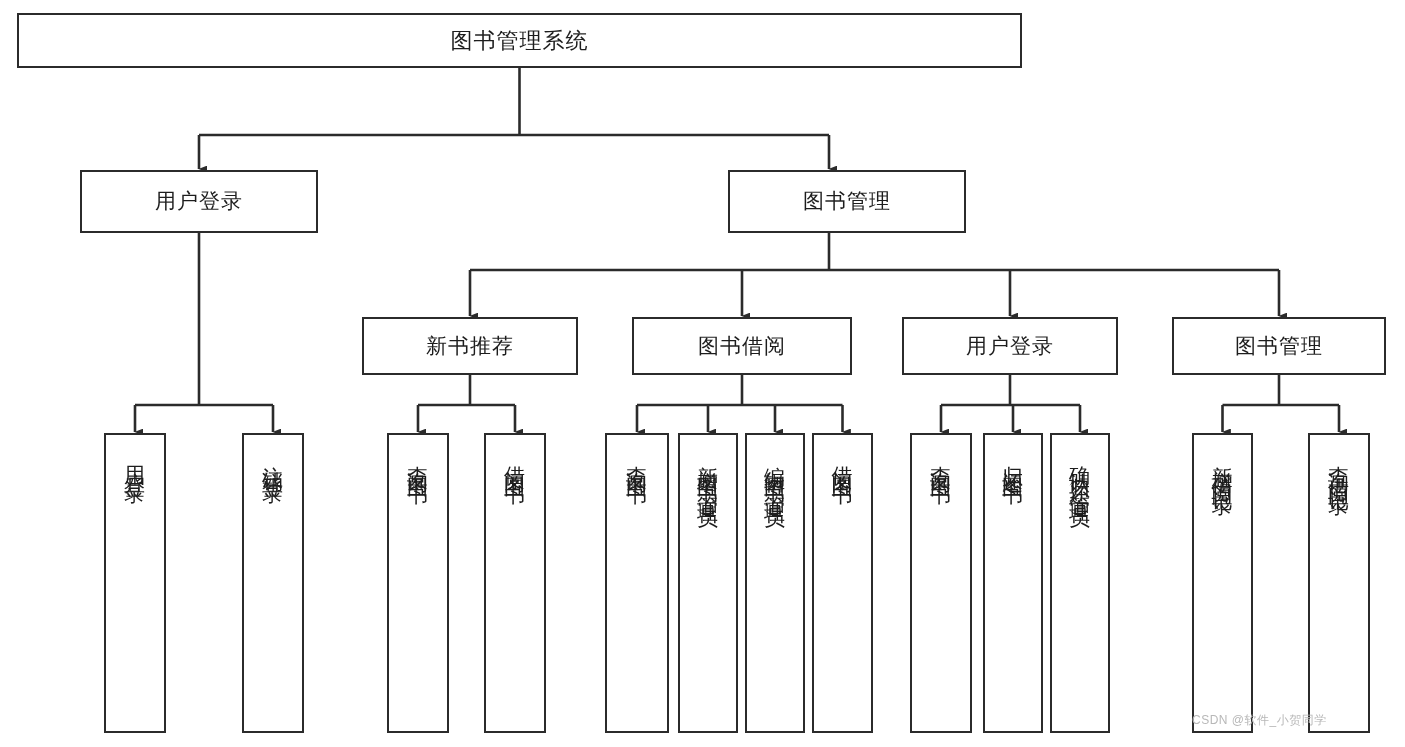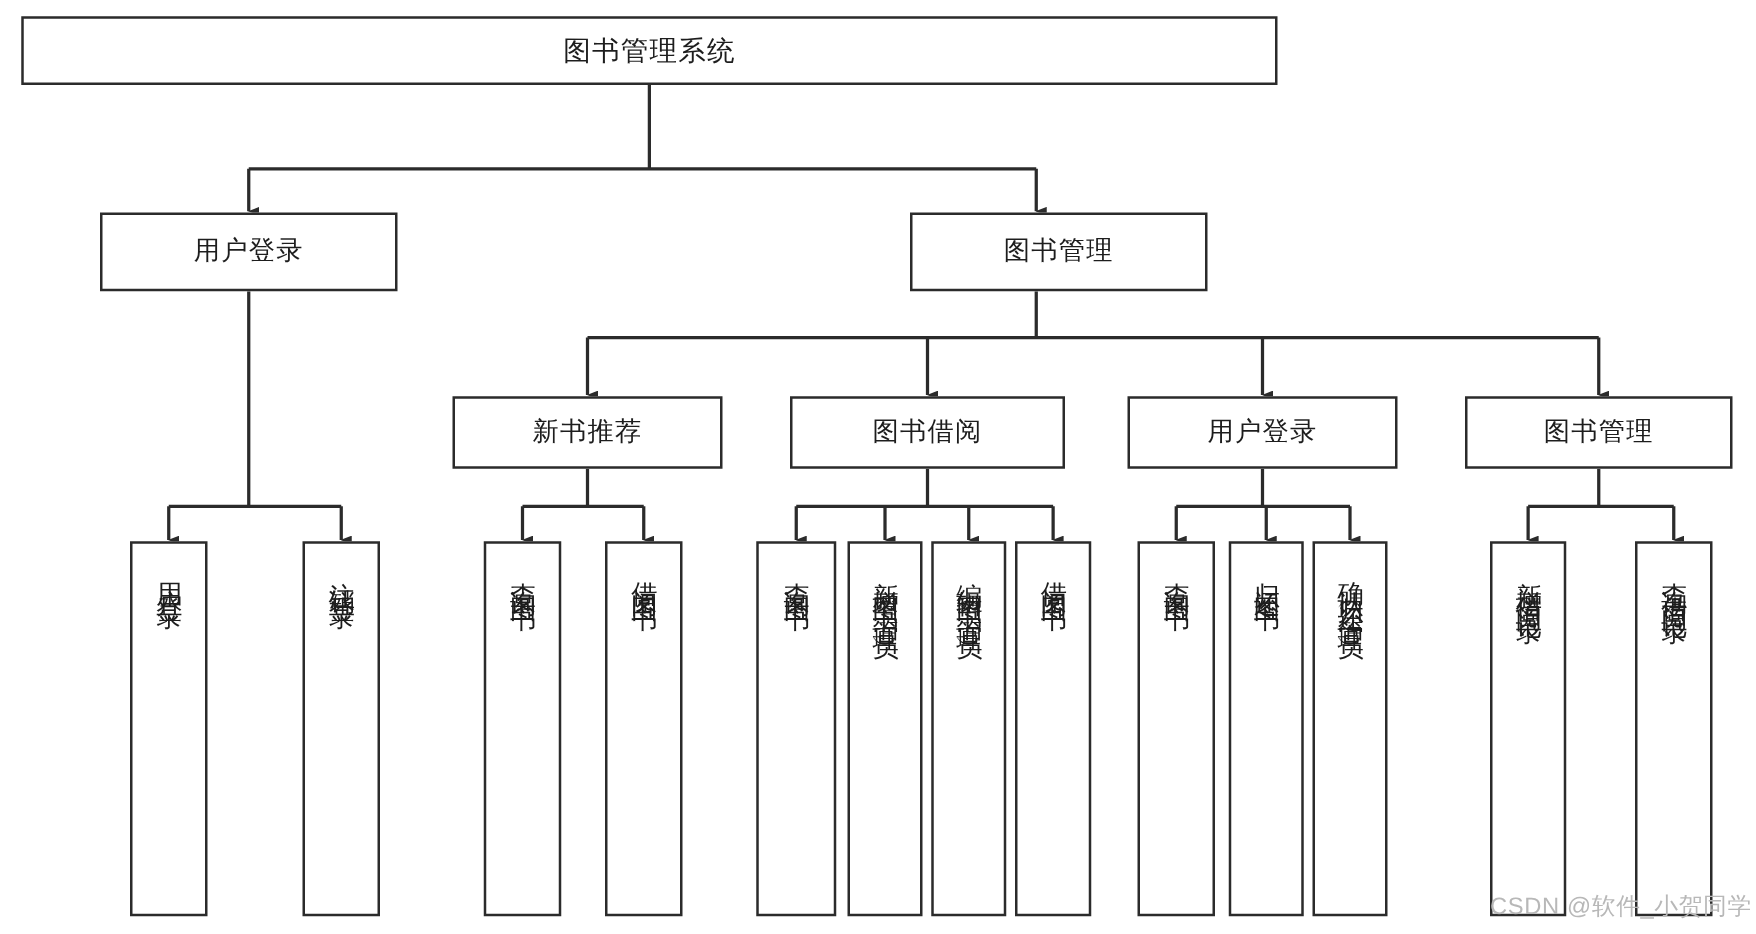--- a/index.html
+++ b/index.html
@@ -58,21 +58,21 @@
     text-orientation:upright;
     -webkit-writing-mode:vertical-rl;
     font-size:21px;
     line-height:1;
     letter-spacing:6px;
     white-space:nowrap;
     height:auto;
   }
   .watermark{
     position:absolute;
-    font-size:19px;
+    font-size:12px;
     color:#b8b8b8;
     letter-spacing:0.5px;
     white-space:nowrap;
     z-index:3;
     pointer-events:none;
   }
 </style>
 </head>
 <body>
 

